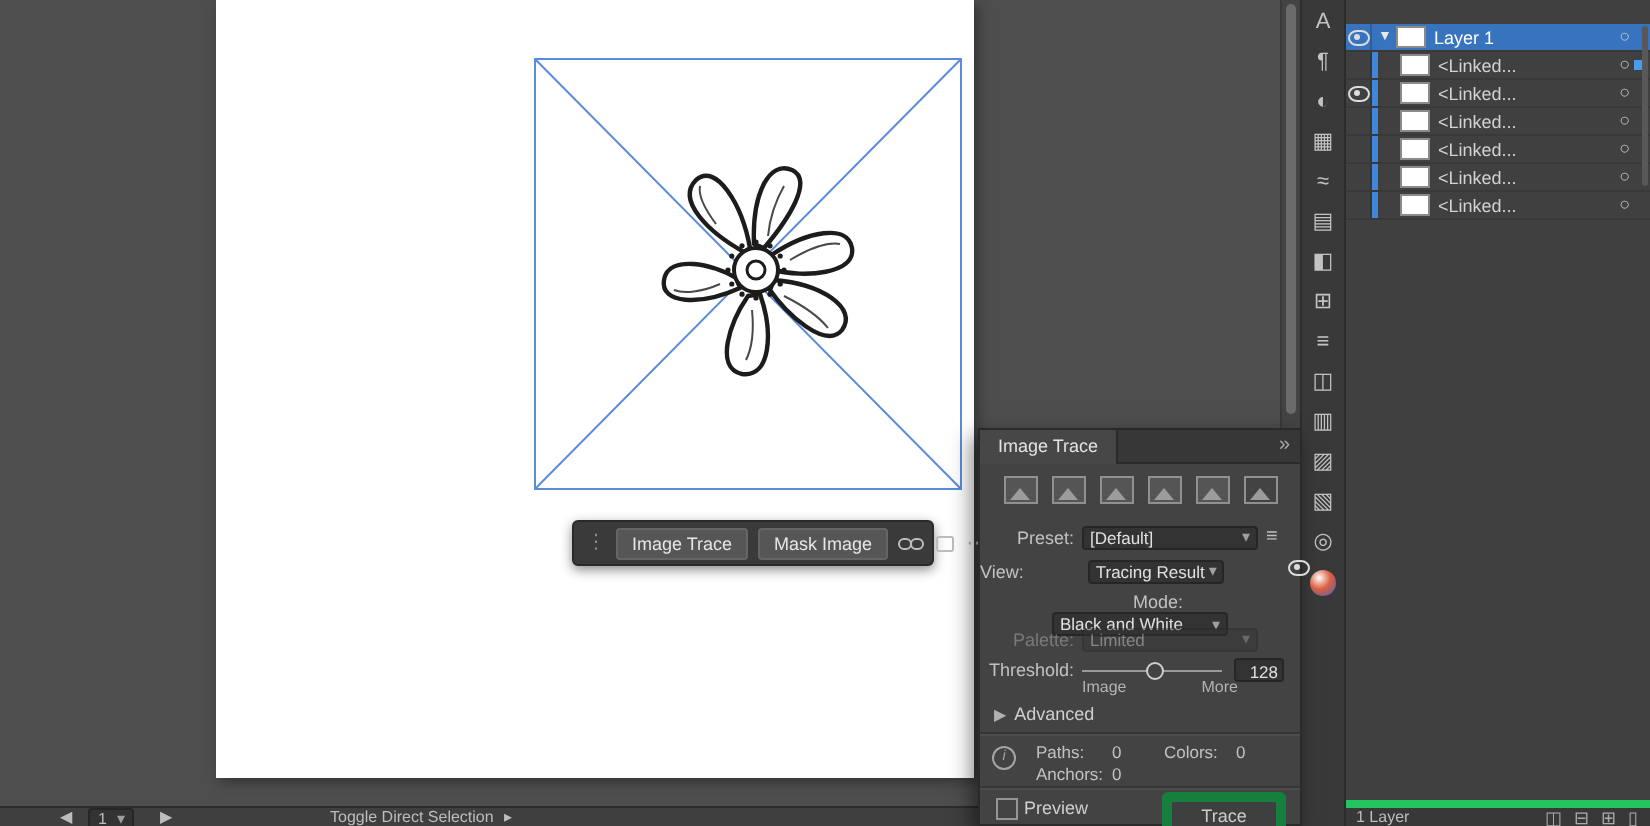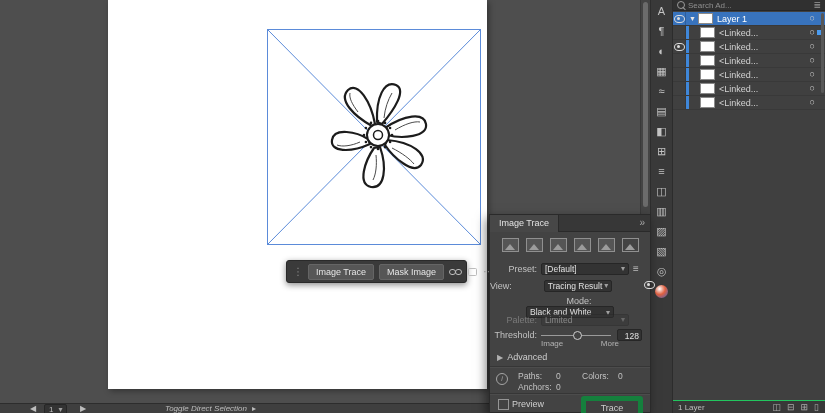--- a/index.html
+++ b/index.html
@@ -100,21 +100,21 @@
   .colorbar{position:absolute;left:13px;top:0;bottom:0;width:3px;background:#3f87d9;}
   .disc{color:#e8e8e8;font-size:7px;margin:0 2px 0 3px;}
   .lthumb{width:13px;height:9px;background:#ffffff;border:1px solid #8a8a8a;flex:0 0 auto;}
   .lname{margin-left:4px;font-size:9px;color:#d2d2d2;white-space:nowrap;overflow:hidden;}
   .lrow.selected .lname{color:#ffffff;}
   .target{position:absolute;right:10px;top:1px;color:#c9c9c9;font-size:9px;}
   .selchip{position:absolute;right:3px;top:4px;width:5px;height:5px;background:#4a9bf0;}
   .indent{width:14px;flex:0 0 auto;}
   .lscroll{position:absolute;right:1px;top:13px;width:3px;height:80px;background:#585858;border-radius:2px;}
   .lfooter{position:absolute;left:0;bottom:0;width:100%;height:13px;background:#383838;
-           border-top:1px solid #22c55e;display:flex;align-items:center;box-sizing:border-box;}
+           border-top:4px solid #22c55e;display:flex;align-items:center;box-sizing:border-box;}
   .lcount{margin-left:5px;font-size:8px;color:#bdbdbd;flex:1;}
   .lficon{color:#ababab;font-size:9px;margin-right:6px;}
 
   
   .statusbar{left:0;top:403px;width:650px;height:10px;background:#3f3f3f;border-top:1px solid #2d2d2d;
              box-sizing:border-box;}
   .sb{position:absolute;top:0;height:10px;line-height:10px;font-size:8px;color:#bdbdbd;}
   .abfield{background:#333;border:1px solid #262626;border-radius:2px;padding:0 4px;height:9px;
            line-height:9px;display:inline-flex;align-items:center;gap:3px;}
 </style>
@@ -198,21 +198,21 @@
     </div>
   </div>
 
   <div class="abs statusbar">
     <span class="sb" style="left:30px;">◀</span>
     <span class="sb abfield" style="left:44px;">
       <span>1</span>
       <span class="caret">▾</span>
     </span>
     <span class="sb" style="left:80px;">▶</span>
-    <span class="sb" style="left:165px;font-style:italic;">Toggle Direct Selection</span>
+    <span class="sb" style="left:165px;">Toggle Direct Selection</span>
     <span class="sb" style="left:252px;">▸</span>
   </div>
 
   <div class="abs tpanel">
     <div class="thead">
       <span class="ttab">Image Trace</span>
       <span class="tchev">»</span>
     </div>
 
     <div class="ticons">
@@ -306,25 +306,20 @@
     <span class="tsicon">◫</span>
     <span class="tsicon">▥</span>
     <span class="tsicon">▨</span>
     <span class="tsicon">▧</span>
     <span class="tsicon">◎</span>
     <span class="sphere"></span>
   </div>
 
   <div class="abs layers">
 
-    <div class="searchrow">
-      <span class="mag"></span>
-      <span class="searchtext">Search Ad...</span>
-      <span class="searchmenu">≣</span>
-    </div>
 
     <div style="position:absolute;left:0;top:12px;width:100%;">
 
       <div class="lrow selected">
         <span class="eyecol">
             <span class="eye"></span>
           </span>
         <span class="disc">▼</span>
         <span class="lthumb"></span>
         <span class="lname">Layer 1</span>

